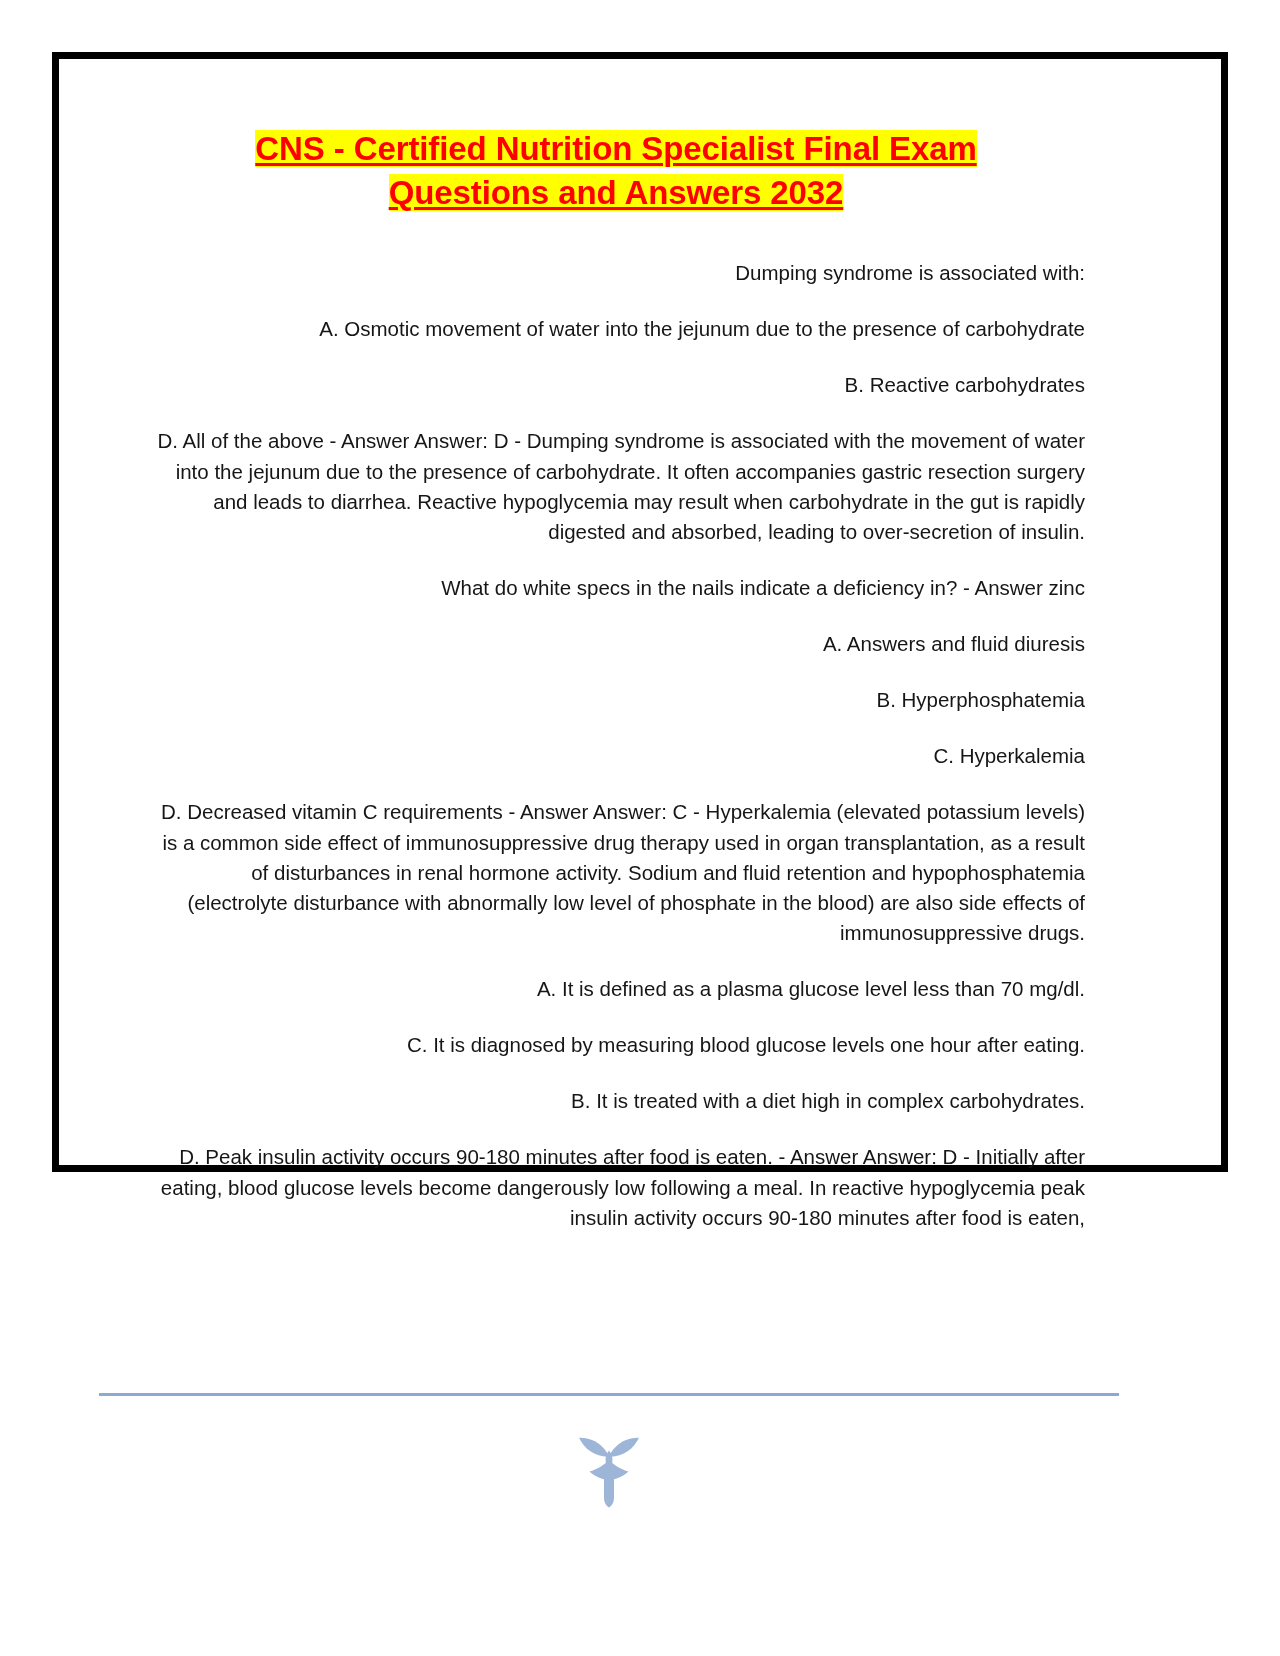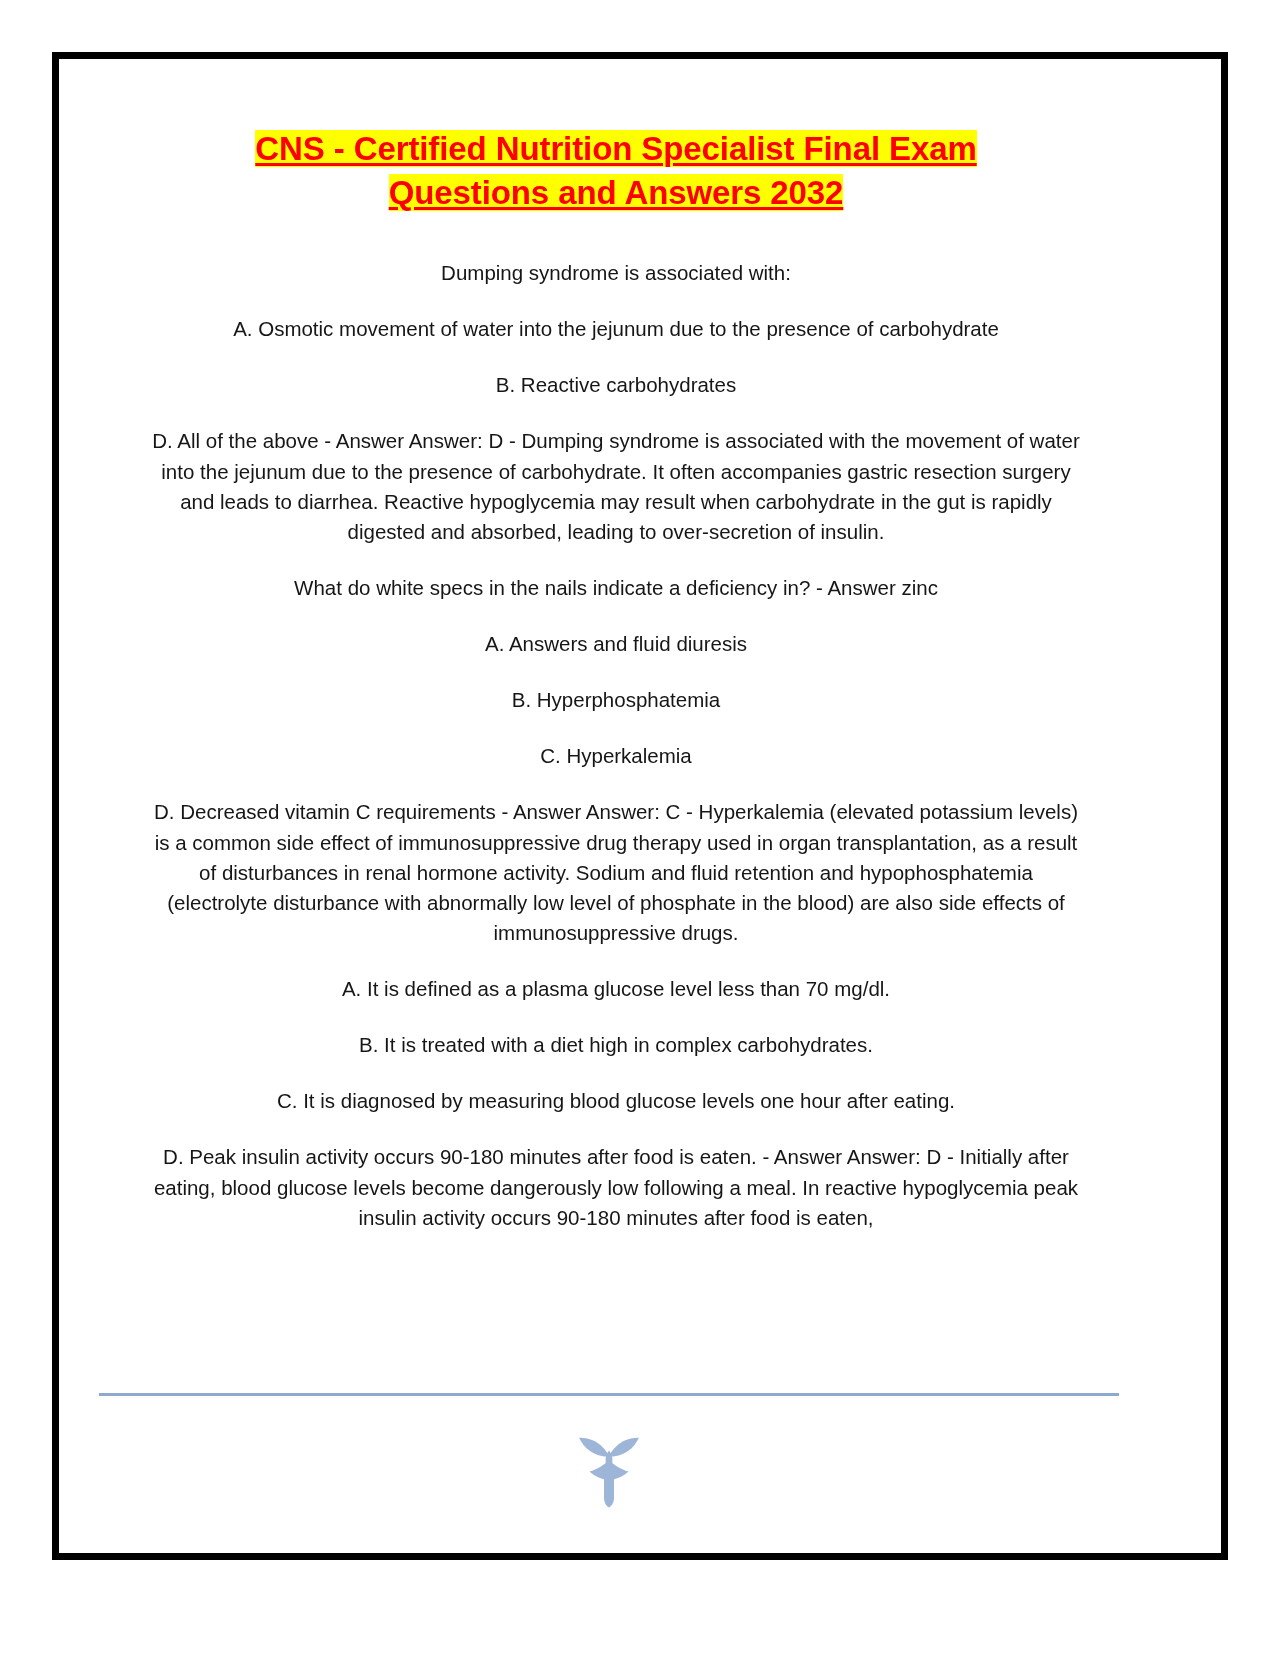--- a/index.html
+++ b/index.html
@@ -12,21 +12,21 @@
     height: 1656px;
     font-family: "Liberation Sans", sans-serif;
     -webkit-font-smoothing: antialiased;
   }
 
   .page-frame {
     position: absolute;
     left: 52px;
     top: 52px;
     width: 1176px;
-    height: 1508px;
+    height: 1120px;
     border: 7px solid #000000;
     box-sizing: border-box;
     background: #ffffff;
   }
 
   .doc-body {
     position: absolute;
     left: 88px;
     top: 68px;
     width: 938px;
@@ -54,21 +54,21 @@
 
   .content {
     margin-top: 44px;
   }
 
   .para {
     font-size: 20.5px;
     line-height: 1.47;
     color: #161616;
     margin: 0 0 26px 0;
-    text-align: center;
+    text-align: right;
   }
   .para:last-of-type { margin-bottom: 0; }
 
   .footer {
     position: absolute;
     left: 40px;
     top: 1334px;
     width: 1020px;
   }
   .footer-rule {
@@ -97,22 +97,22 @@
       <p class="para">Dumping syndrome is associated with:</p>
       <p class="para">A. Osmotic movement of water into the jejunum due to the presence of carbohydrate</p>
       <p class="para">B. Reactive carbohydrates</p>
       <p class="para">D. All of the above - Answer Answer: D - Dumping syndrome is associated with the movement of water into the jejunum due to the presence of carbohydrate. It often accompanies gastric resection surgery and leads to diarrhea. Reactive hypoglycemia may result when carbohydrate in the gut is rapidly digested and absorbed, leading to over-secretion of insulin.</p>
       <p class="para">What do white specs in the nails indicate a deficiency in? - Answer zinc</p>
       <p class="para">A. Answers and fluid diuresis</p>
       <p class="para">B. Hyperphosphatemia</p>
       <p class="para">C. Hyperkalemia</p>
       <p class="para">D. Decreased vitamin C requirements - Answer Answer: C - Hyperkalemia (elevated potassium levels) is a common side effect of immunosuppressive drug therapy used in organ transplantation, as a result of disturbances in renal hormone activity. Sodium and fluid retention and hypophosphatemia (electrolyte disturbance with abnormally low level of phosphate in the blood) are also side effects of immunosuppressive drugs.</p>
       <p class="para">A. It is defined as a plasma glucose level less than 70 mg/dl.</p>
+      <p class="para">C. It is diagnosed by measuring blood glucose levels one hour after eating.</p>
       <p class="para">B. It is treated with a diet high in complex carbohydrates.</p>
-      <p class="para">C. It is diagnosed by measuring blood glucose levels one hour after eating.</p>
       <p class="para">D. Peak insulin activity occurs 90-180 minutes after food is eaten. - Answer Answer: D - Initially after eating, blood glucose levels become dangerously low following a meal. In reactive hypoglycemia peak insulin activity occurs 90-180 minutes after food is eaten,</p>
     </div>
 
   </div>
 
   <div class="footer">
     <div class="footer-rule"></div>
     <div class="footer-logo">
       <span>
         <svg width="62" height="74" viewBox="0 0 62 74" aria-hidden="true">

